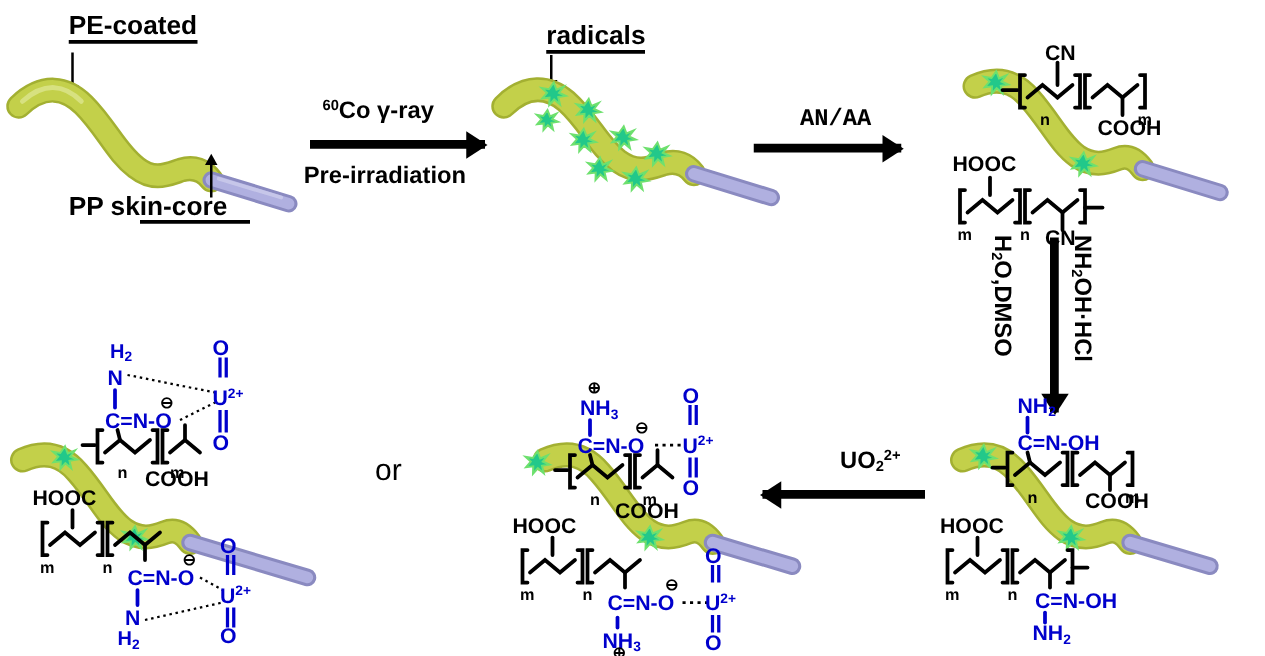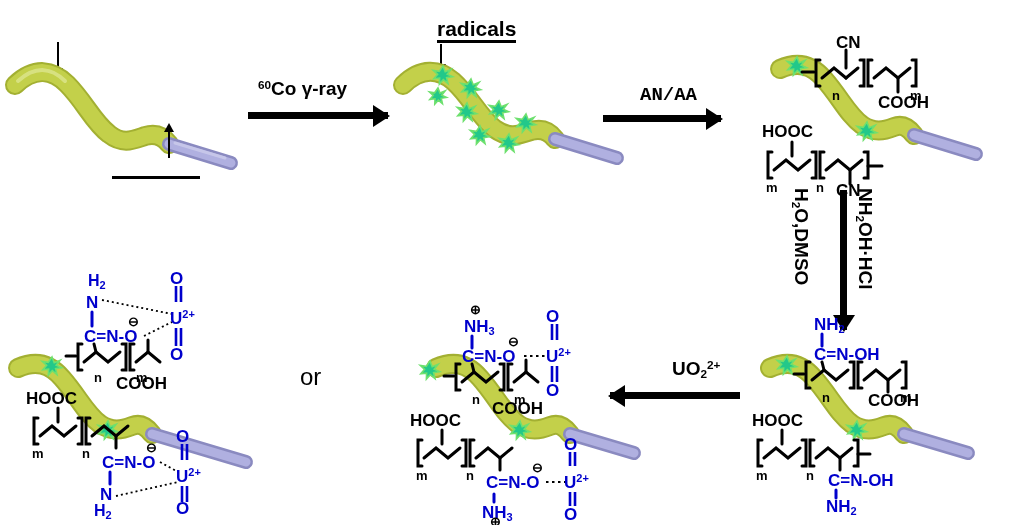--- a/index.html
+++ b/index.html
@@ -50,42 +50,45 @@
   .blue{fill:#0000cc;}
   .blk{fill:#000;}
   sub{font-size:62%;vertical-align:-0.22em;}
   sup{font-size:62%;vertical-align:0.5em;text-align:right;}
 </style>
 </head>
 <body>
 
 <div class="stage">
 
+  <div class="abs lbl lbl-big ul" style="left:55px;top:10px;">PE-coated</div>
   <div class="thin-arrow down" style="left:57px;top:42px;height:28px;"></div>
 
   <div class="fiber" style="left:5px;top:60px;">
     <svg width="230" height="110" viewBox="0 0 230 110">
       <path d="M10,25 C30,6 48,10 62,24 C80,42 88,62 104,74 C118,85 128,80 140,76
                C150,73 158,76 164,84" fill="none" stroke="#a3b032" stroke-width="20" stroke-linecap="round"></path>
       <path d="M10,25 C30,6 48,10 62,24 C80,42 88,62 104,74 C118,85 128,80 140,76
                C150,73 158,76 164,84" fill="none" stroke="#c3d04a" stroke-width="16" stroke-linecap="round"></path>
       <path d="M13,21 C31,5 47,8 60,21" fill="none" stroke="#dbe48a" stroke-width="4" stroke-linecap="round" opacity="0.85"></path>
       <path d="M164,84 L226,103" fill="none" stroke="#8a8ac0" stroke-width="14" stroke-linecap="round"></path>
       <path d="M164,84 L226,103" fill="none" stroke="#b0b0e0" stroke-width="9" stroke-linecap="round"></path>
       <path d="M170,83 L220,98" fill="none" stroke="#c9c9ea" stroke-width="3" stroke-linecap="round" opacity="0.9"></path>
     </svg>
   </div>
 
+  <div class="abs lbl lbl-big" style="left:55px;top:155px;">PP skin-core</div>
   <div class="abs" style="left:112px;top:176px;width:88px;height:3px;background:#000;"></div>
   <div class="thin-arrow up" style="left:168px;top:130px;height:28px;"></div>
 
   <div class="abs lbl-arrow" style="left:258px;top:78px;">
     <span><sup>60</sup>Co γ-ray</span>
   </div>
   <div class="arrow-h" style="left:248px;top:112px;width:140px;"></div>
+  <div class="abs lbl-arrow" style="left:243px;top:130px;">Pre-irradiation</div>
 
   <div class="abs lbl lbl-big ul" style="left:437px;top:18px;">radicals</div>
   <div class="thin-arrow down" style="left:440px;top:44px;height:22px;"></div>
 
   <div class="fiber" style="left:395px;top:55px;">
     <svg width="270" height="120" viewBox="0 0 270 120">
       <path d="M8,30 C26,12 44,14 58,26 C76,42 84,62 100,74 C114,84 124,80 136,76
                C146,73 154,76 160,84" fill="none" stroke="#a3b032" stroke-width="20" stroke-linecap="round"></path>
       <path d="M8,30 C26,12 44,14 58,26 C76,42 84,62 100,74 C114,84 124,80 136,76
                C146,73 154,76 160,84" fill="none" stroke="#c3d04a" stroke-width="16" stroke-linecap="round"></path>

